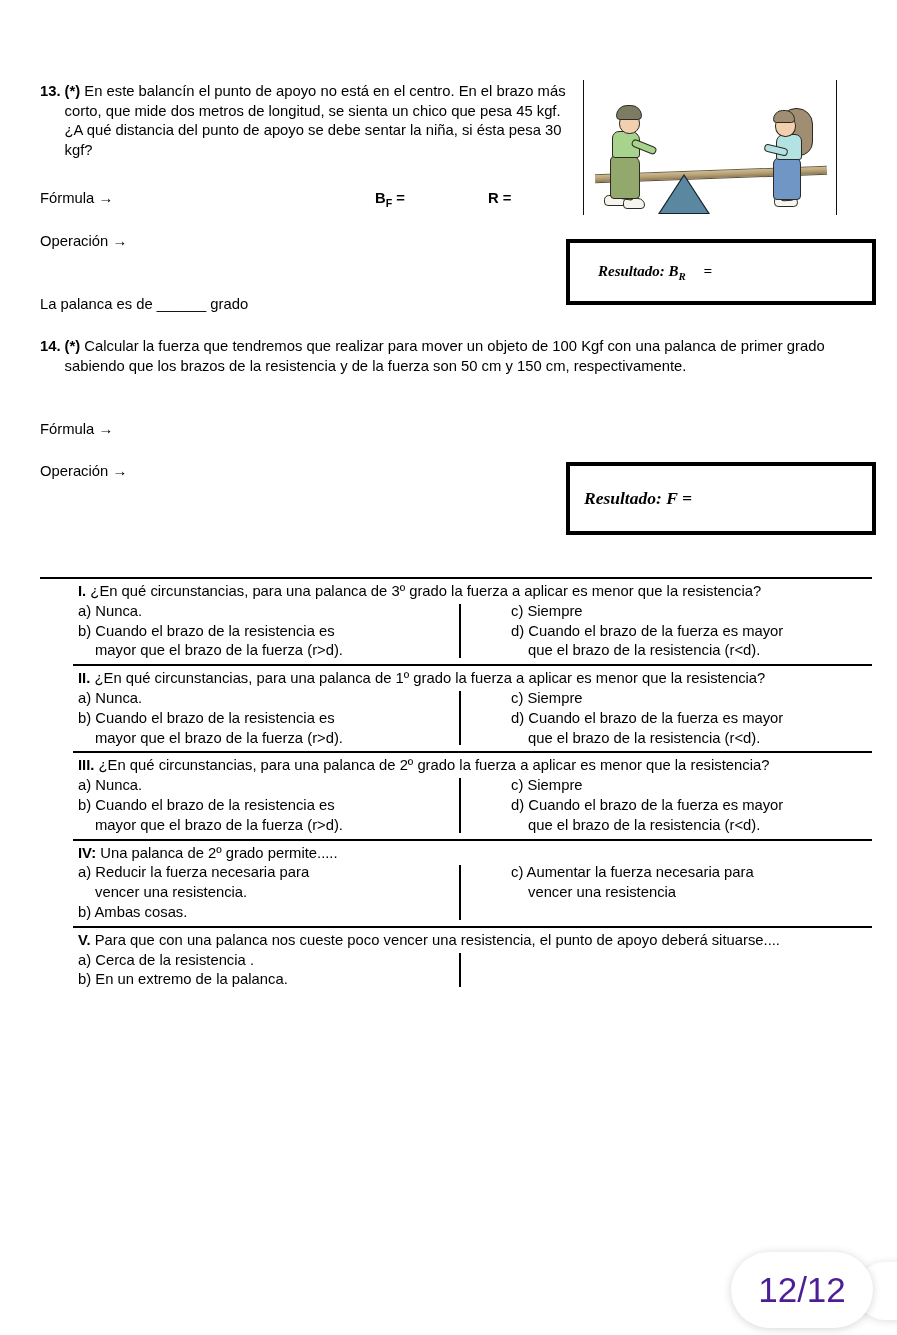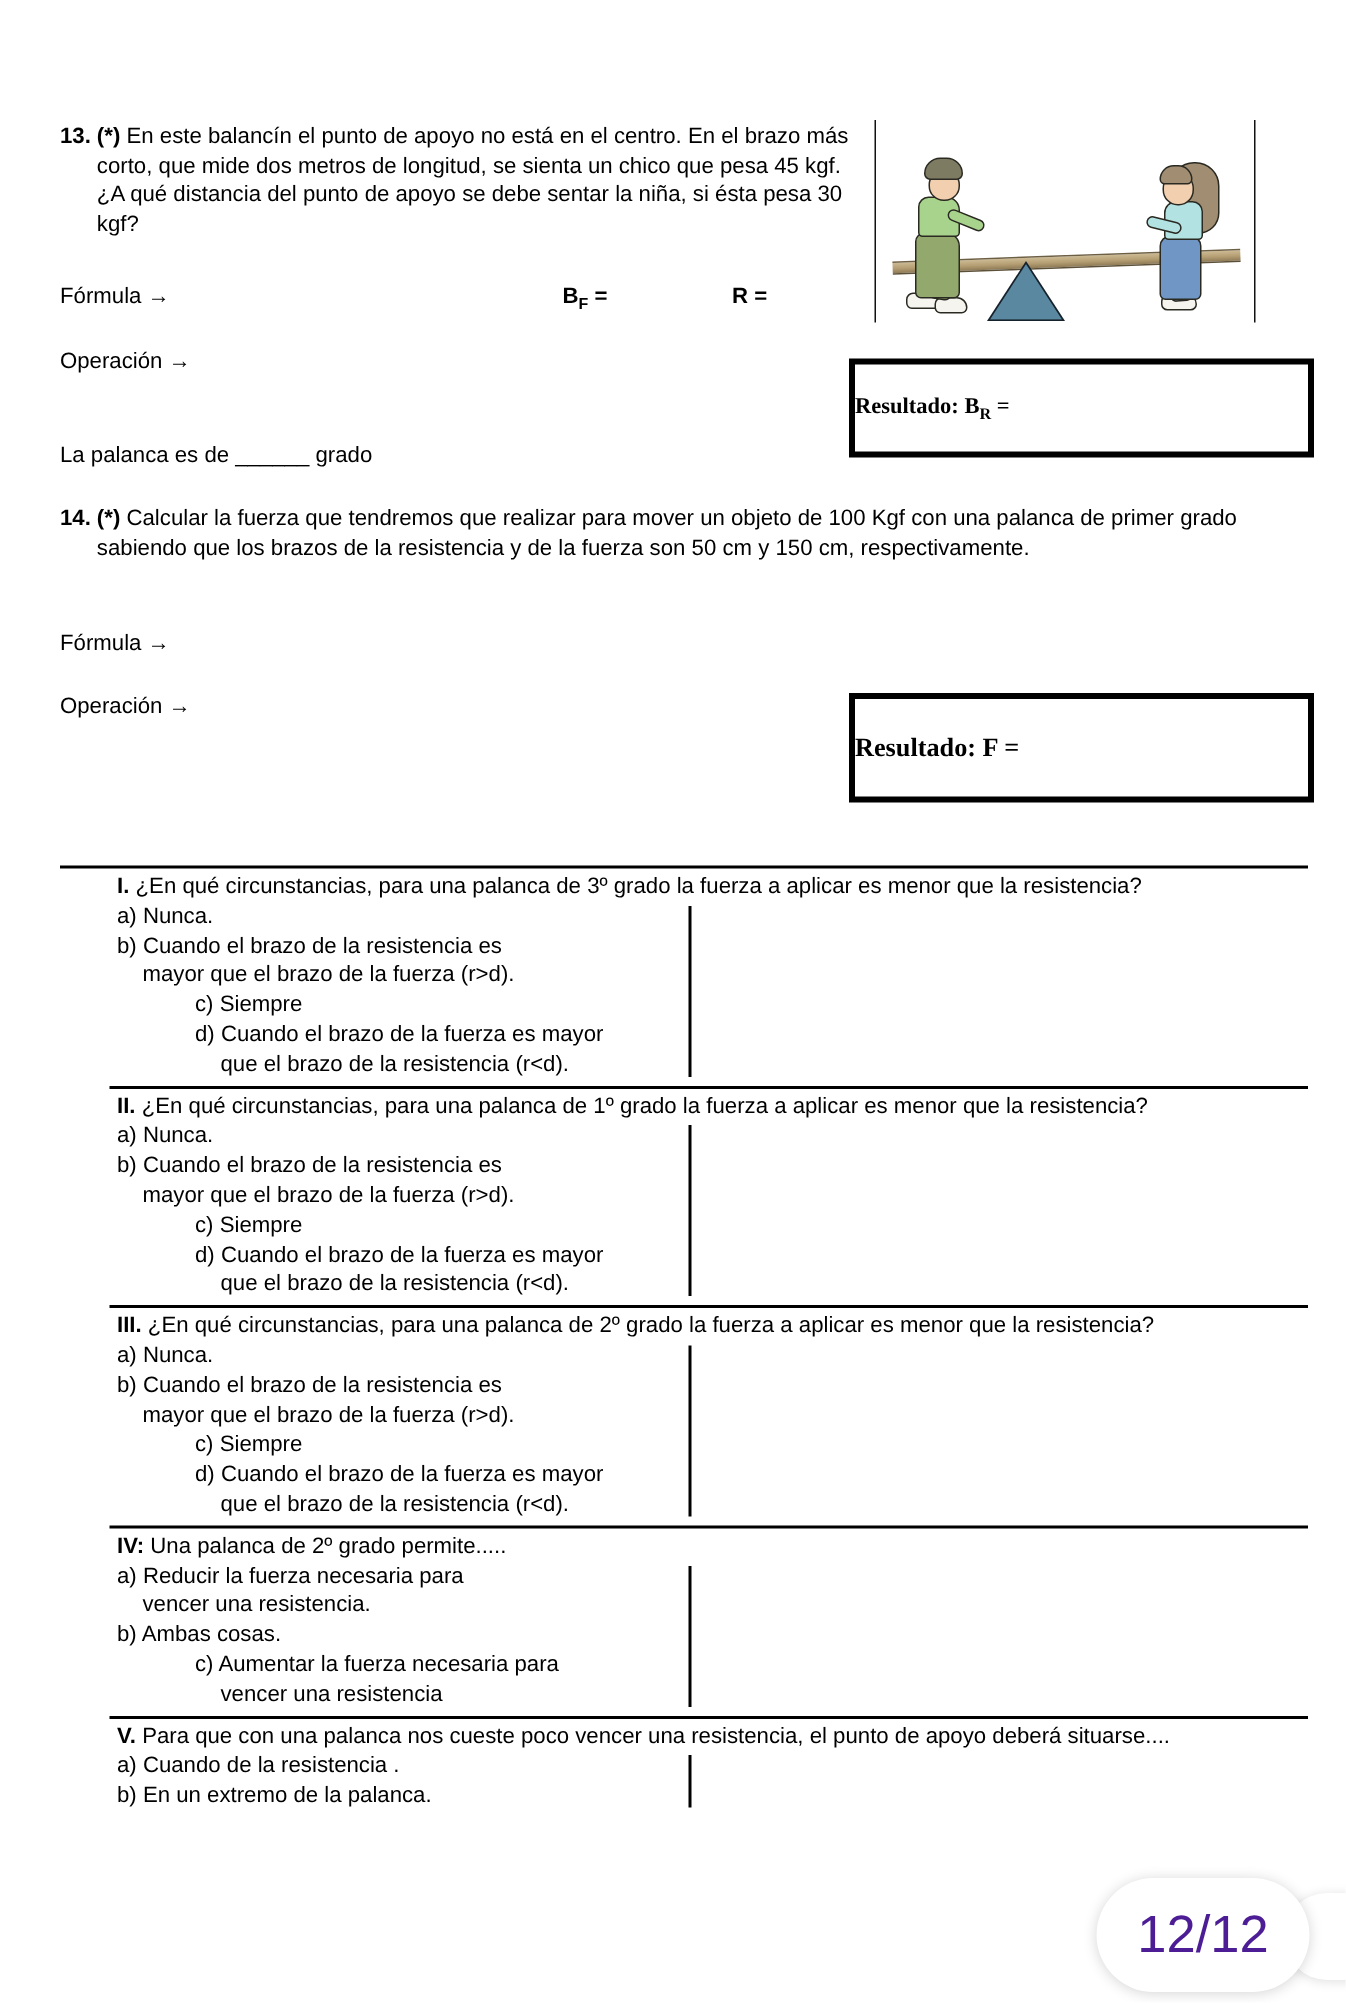--- a/index.html
+++ b/index.html
@@ -116,21 +116,22 @@
   .resbox {
     position: absolute;
     border: 4px solid #000;
     background: #fff;
     display: flex;
     align-items: center;
   }
   .resbox span {
     font-family: "Liberation Serif", serif;
     font-weight: bold;
-    padding-left: 0;
+    padding-left: 14px;
+    font-style: italic;
   }
   #resbox-13 { left: 566px; top: 239px; width: 310px; height: 66px; }
   #resbox-13 span { font-size: 15px; }
   #resbox-14 { left: 566px; top: 462px; width: 310px; height: 73px; }
   #resbox-14 span { font-size: 17.5px; }
 
   
   .quiz-header {
     position: absolute; left: 40px; top: 555px;
     font-weight: bold; font-size: 16.5px;
@@ -140,21 +141,21 @@
     position: absolute; left: 40px; top: 577px; width: 832px; height: 2.2px; background: #000;
   }
 
   .quiz {
     position: absolute; left: 73px; top: 579px; width: 799px;
   }
   .qblock { position: relative; padding: 3px 0 3px 0; }
   .qblock + .qblock { border-top: 2.2px solid #000; }
   .qstem { padding-left: 5px; font-size: 14.8px; line-height: 19.8px; }
   .qstem .rn { font-weight: bold; }
-  .qrow { display: flex; position: relative; padding-left: 5px; flex-direction: column; }
+  .qrow { display: flex; position: relative; padding-left: 5px; }
   .qcol { width: 381px; font-size: 14.8px; line-height: 19.8px; }
   .qcol.right { padding-left: 52px; }
   .vdiv {
     position: absolute;
     left: 386px; top: 2px; bottom: 3px;
     width: 1.6px; background: #000;
   }
   .cont { display: block; padding-left: 17px; }
 
   
@@ -323,21 +324,21 @@
           <div><span>c) Aumentar la fuerza necesaria para</span><span class="cont">vencer una resistencia</span></div>
         </div>
       </div>
     </div>
 
     <div class="qblock">
       <div class="qstem"><span class="rn">V.</span> <span>Para que con una palanca nos cueste poco vencer una resistencia, el punto de apoyo deberá situarse....</span></div>
       <div class="qrow">
         <div class="vdiv"></div>
         <div class="qcol">
-          <div>a) Cuando de la resistencia .</div>
+          <div>a) Cerca de la resistencia .</div>
           <div>b) En un extremo de la palanca.</div>
         </div>
       </div>
     </div>
 
   </div>
 
   <div class="page-pill-ghost"></div>
   <div class="page-pill">
     <span>12/12</span>

